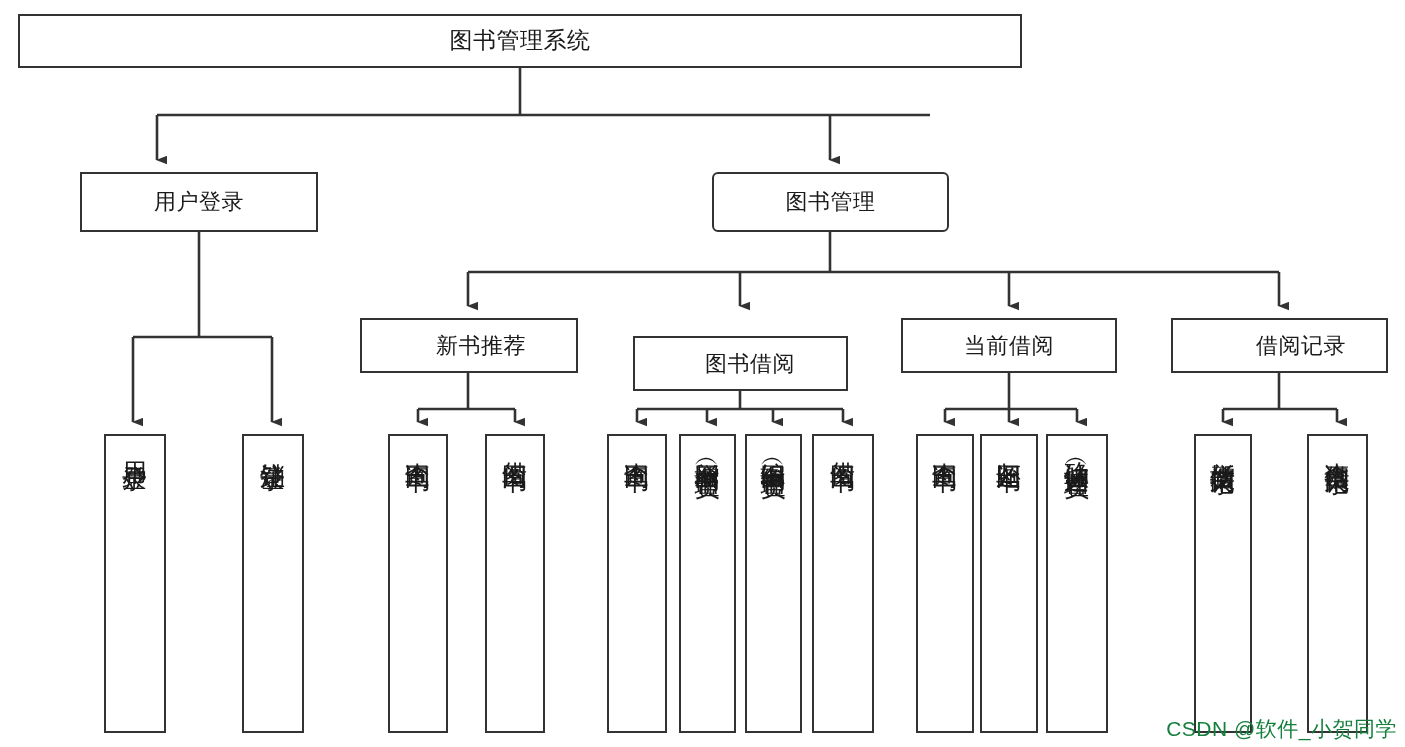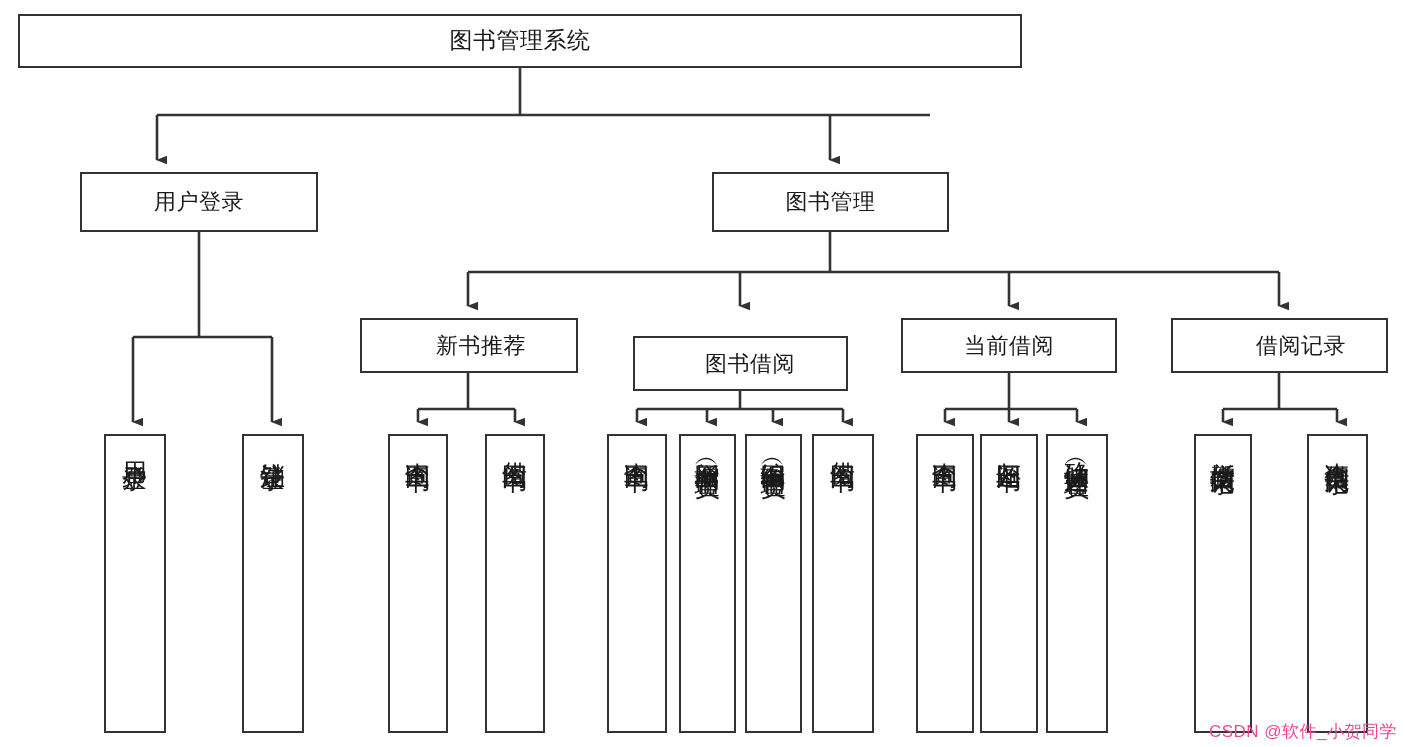--- a/index.html
+++ b/index.html
@@ -58,22 +58,22 @@
     text-orientation: upright;
     font-size: 25px;
     line-height: 1.12;
     letter-spacing: 2px;
     white-space: nowrap;
   }
   .watermark {
     position: absolute;
     right: 8px;
     bottom: 4px;
-    font-size: 17px;
-    color: #ec4899;
+    font-size: 21px;
+    color: #15803d;
     letter-spacing: 0.5px;
     white-space: nowrap;
     user-select: none;
   }
 </style>
 </head>
 <body>
 
 <div id="canvas">
 
@@ -127,21 +127,21 @@
     </g>
   </svg>
 
   <div class="node root horiz" style="left:18px; top:14px; width:1004px; height:54px;">
     <span class="label">图书管理系统</span>
   </div>
 
   <div class="node horiz" style="left:80px; top:172px; width:238px; height:60px;">
     <span class="label">用户登录</span>
   </div>
-  <div class="node horiz" style="left:712px; top:172px; width:237px; height:60px;">
+  <div class="node horiz" style="left:712px; top:172px; width:237px; height:60px;border-radius:6px;">
     <span class="label">图书管理</span>
   </div>
 
   <div class="node horiz" style="left:360px; top:318px; width:218px; height:55px;padding-left:24px;">
     <span class="label">新书推荐</span>
   </div>
   <div class="node horiz" style="left:633px; top:336px; width:215px; height:55px;padding-left:19px;">
     <span class="label">图书借阅</span>
   </div>
   <div class="node horiz" style="left:901px; top:318px; width:216px; height:55px;">

